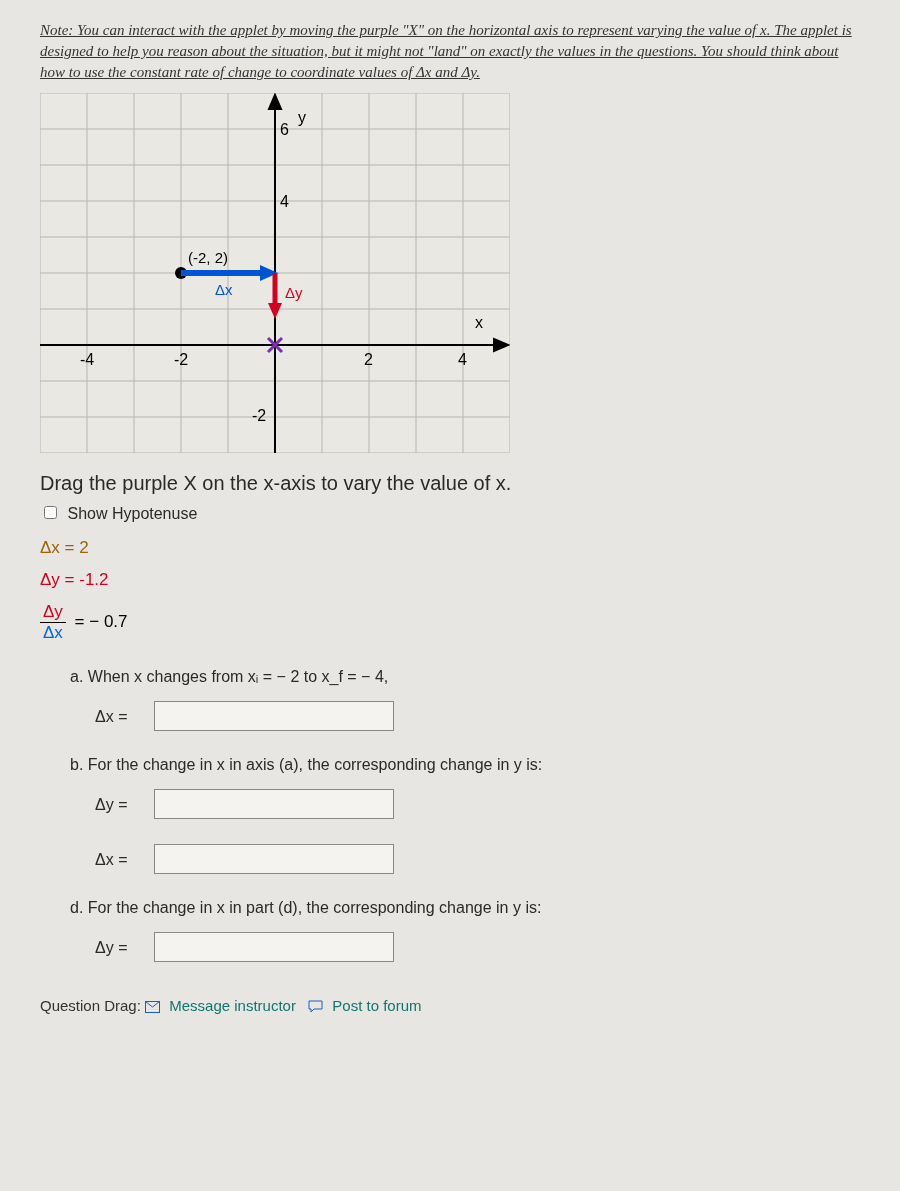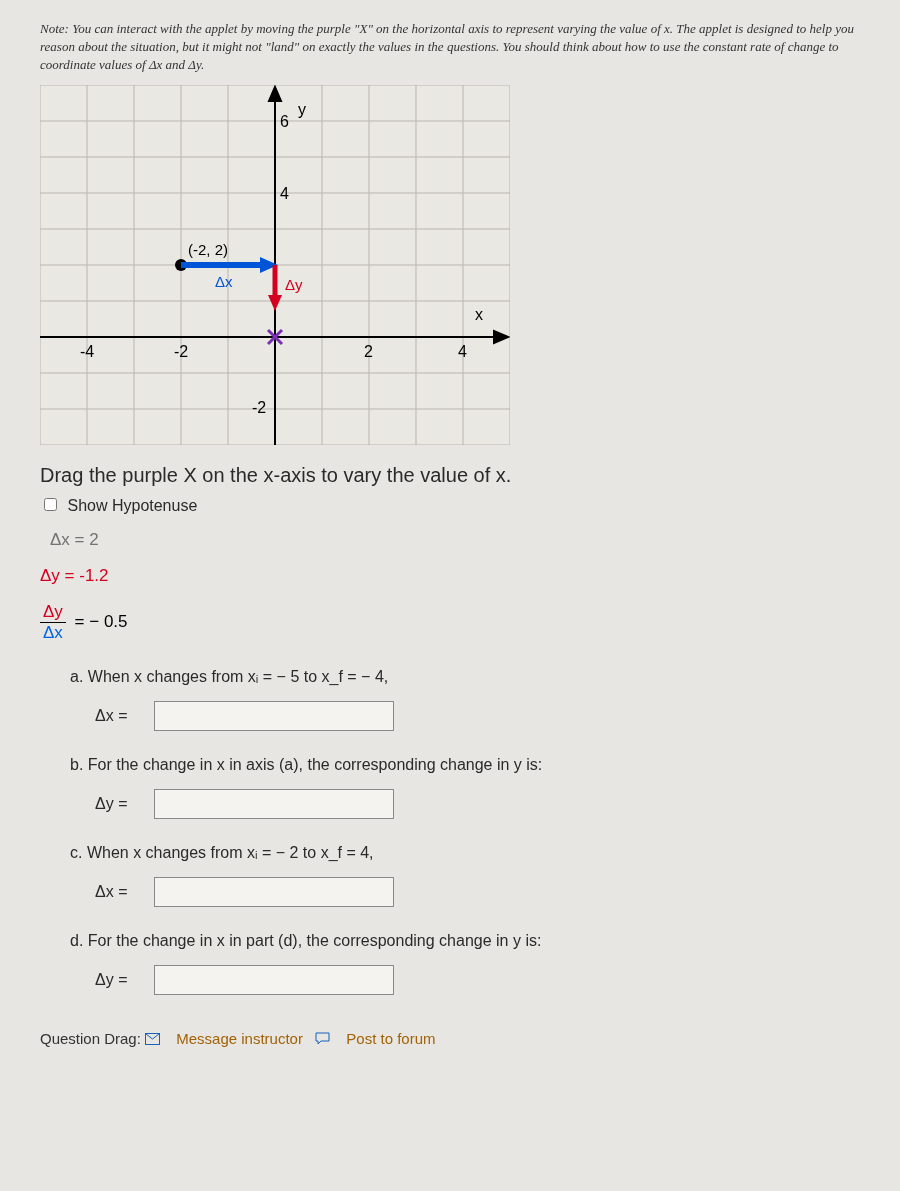--- a/index.html
+++ b/index.html
@@ -6,46 +6,47 @@
   body {
     margin: 0;
     padding: 20px 40px;
     font-family: Georgia, 'Times New Roman', serif;
     background: #e8e6e2;
     color: #2a2a2a;
     width: 900px;
   }
   .note {
     font-style: italic;
-    font-size: 13px;
+    font-size: 15px;
     line-height: 1.4;
     margin-bottom: 6px;
     color: #333;
+    text-decoration: underline;
   }
   .graph-container {
     margin: 10px 0 15px 0;
   }
   .drag-instr {
     font-family: Arial, sans-serif;
     font-size: 20px;
     margin: 8px 0;
   }
   .checkbox-row {
     font-family: Arial, sans-serif;
     font-size: 16px;
     margin: 2px 0;
   }
   .checkbox-row input { margin-right: 6px; }
   .delta-values {
     font-family: Arial, sans-serif;
     font-size: 17px;
     margin: 15px 0 25px 0;
   }
-  .delta-x { color: #737373; margin: 12px 10px; }
-  .delta-y { color: #d40020; margin: 16px 0; }
+  .delta-x { color: #a16207; margin: 12px 0; }
+  .delta-y { color: #d40020; margin: 8px 0; }
   .delta-ratio { color: #000; margin: 12px 0; }
   .frac {
     display: inline-block;
     vertical-align: middle;
     text-align: center;
     margin-right: 4px;
   }
   .frac .num { display:block; border-bottom:1px solid #000; padding:0 3px; color:#d40020;}
   .frac .den { display:block; padding:0 3px; color:#0066e6;}
   .questions {
@@ -63,21 +64,21 @@
     width: 240px;
     padding: 4px 8px;
     font-size: 15px;
   }
   .qhelp {
     font-family: Arial, sans-serif;
     font-size: 15px;
     margin-top: 35px;
     color: #333;
   }
-  .qhelp a { color: #a16207; text-decoration: none; margin-left: 10px;}
+  .qhelp a { color: #0f766e; text-decoration: none; margin-left: 3px;}
   .mail-icon, .chat-icon {
     display: inline-block;
     vertical-align: middle;
     margin-right: 2px;
   }
   svg.grid { background: #eae8e3; }
 </style>
 </head>
 <body>
 
@@ -155,44 +156,43 @@
   <span>Show Hypotenuse</span>
 </div>
 
 <div class="delta-values">
   <div class="delta-x">Δx = 2</div>
   <div class="delta-y">Δy = -1.2</div>
   <div class="delta-ratio">
     <span class="frac">
       <span class="num">Δy</span>
       <span class="den">Δx</span>
-    </span><span> = − 0.5</span>
+    </span><span> = − 0.7</span>
   </div>
 </div>
 
 <div class="questions">
 
   <div class="question">
-    <div>a. When x changes from xᵢ = − 5 to x_f = − 4,</div>
+    <div>a. When x changes from xᵢ = − 2 to x_f = − 4,</div>
     <div class="answer-row">
       <span class="lbl">Δx =</span>
       <input class="answer-input" type="text" style="">
     </div>
   </div>
 
   <div class="question">
     <div>b. For the change in x in axis (a), the corresponding change in y is:</div>
     <div class="answer-row">
       <span class="lbl">Δy =</span>
       <input class="answer-input" type="text" style="">
     </div>
   </div>
 
   <div class="question">
-    <div>c. When x changes from xᵢ = − 2 to x_f = 4,</div>
     <div class="answer-row">
       <span class="lbl">Δx =</span>
       <input class="answer-input" type="text" style="">
     </div>
   </div>
 
   <div class="question">
     <div>d. For the change in x in part (d), the corresponding change in y is:</div>
     <div class="answer-row">
       <span class="lbl">Δy =</span>

